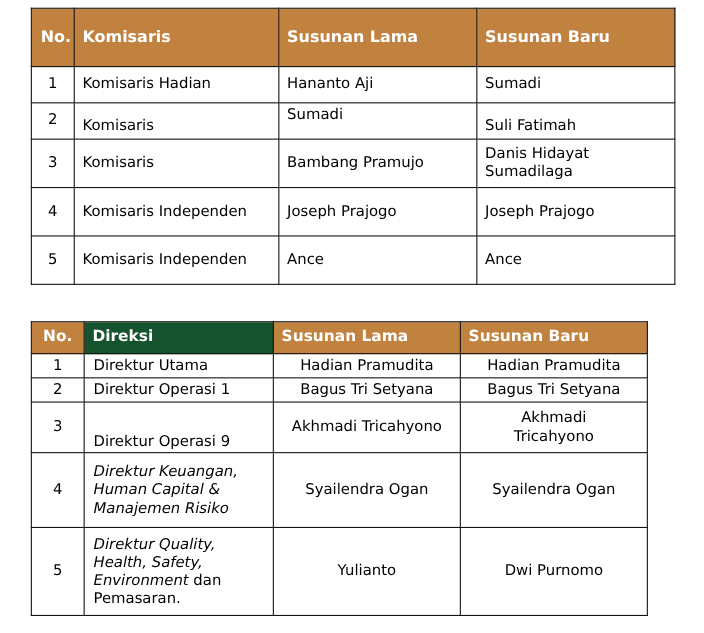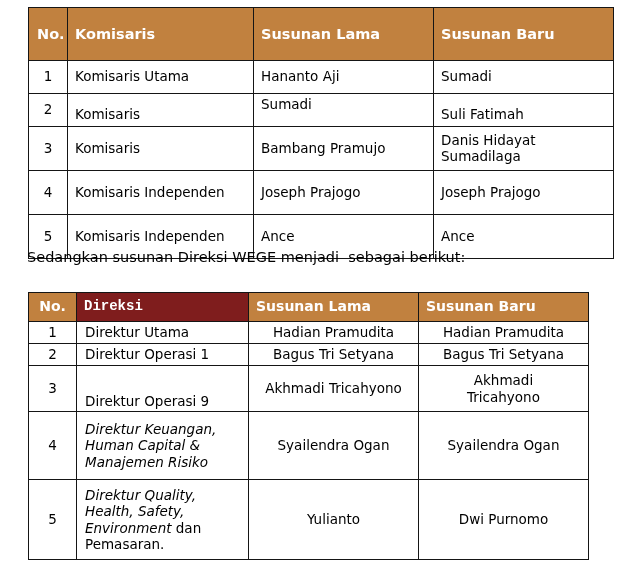--- a/index.html
+++ b/index.html
@@ -145,21 +145,21 @@
       <tr>
         <th class="col-no" style="background: rgb(193, 129, 63); color: rgb(255, 255, 255); border-color: rgb(21, 21, 21);">No.</th>
         <th style="background: rgb(193, 129, 63); color: rgb(255, 255, 255); border-color: rgb(21, 21, 21);">Komisaris</th>
         <th style="background: rgb(193, 129, 63); color: rgb(255, 255, 255); border-color: rgb(21, 21, 21);">Susunan Lama</th>
         <th style="background: rgb(193, 129, 63); color: rgb(255, 255, 255); border-color: rgb(21, 21, 21);">Susunan Baru</th>
       </tr>
     </thead>
     <tbody>
       <tr>
         <td class="cell-no va-mid" style="border-color: rgb(21, 21, 21);">1</td>
-        <td class="va-mid" style="border-color: rgb(21, 21, 21);">Komisaris Utama</td>
+        <td class="va-mid" style="border-color: rgb(21, 21, 21);">Komisaris Hadian</td>
         <td class="va-mid" style="border-color: rgb(21, 21, 21);">Hananto Aji</td>
         <td class="va-mid" style="border-color: rgb(21, 21, 21);">Sumadi</td>
       </tr>
       <tr>
         <td class="cell-no va-mid" style="border-color: rgb(21, 21, 21);">2</td>
         <td class="va-bottom" style="border-color: rgb(21, 21, 21);">Komisaris</td>
         <td class="va-top" style="border-color: rgb(21, 21, 21);">Sumadi</td>
         <td class="va-bottom" style="border-color: rgb(21, 21, 21);">Suli Fatimah</td>
       </tr>
       <tr class="tall">
@@ -176,33 +176,32 @@
       </tr>
       <tr class="tall">
         <td class="cell-no va-mid" style="border-color: rgb(21, 21, 21);">5</td>
         <td class="va-mid" style="border-color: rgb(21, 21, 21);">Komisaris Independen</td>
         <td class="va-mid" style="border-color: rgb(21, 21, 21);">Ance</td>
         <td class="va-mid" style="border-color: rgb(21, 21, 21);">Ance</td>
       </tr>
     </tbody>
   </table>
 
-  <div id="intro-paragraph">Sedangkan susunan Direksi WEGE menjadi  sebagai berikut:</div>
 
   <table class="doc-table" id="table-direksi">
     <colgroup>
       <col style="width:48px">
       <col style="width:172px">
       <col style="width:170px">
       <col style="width:170px">
     </colgroup>
     <thead>
       <tr>
         <th class="col-no" style="background: rgb(193, 129, 63); color: rgb(255, 255, 255); border-color: rgb(21, 21, 21);">No.</th>
-        <th style="background: #7f1d1d; color: rgb(255, 255, 255); border-color: rgb(21, 21, 21); font-family: Liberation Mono, monospace;">Direksi</th>
+        <th style="background: #14532d; color: rgb(255, 255, 255); border-color: rgb(21, 21, 21);">Direksi</th>
         <th style="background: rgb(193, 129, 63); color: rgb(255, 255, 255); border-color: rgb(21, 21, 21);">Susunan Lama</th>
         <th style="background: rgb(193, 129, 63); color: rgb(255, 255, 255); border-color: rgb(21, 21, 21);">Susunan Baru</th>
       </tr>
     </thead>
     <tbody>
       <tr class="r1">
         <td class="cell-no va-mid" style="border-color: rgb(21, 21, 21);">1</td>
         <td class="cell-role va-mid" style="border-color: rgb(21, 21, 21);">Direktur Utama</td>
         <td class="cell-name va-mid" style="border-color: rgb(21, 21, 21);">Hadian Pramudita</td>
         <td class="cell-name va-mid" style="border-color: rgb(21, 21, 21);">Hadian Pramudita</td>

